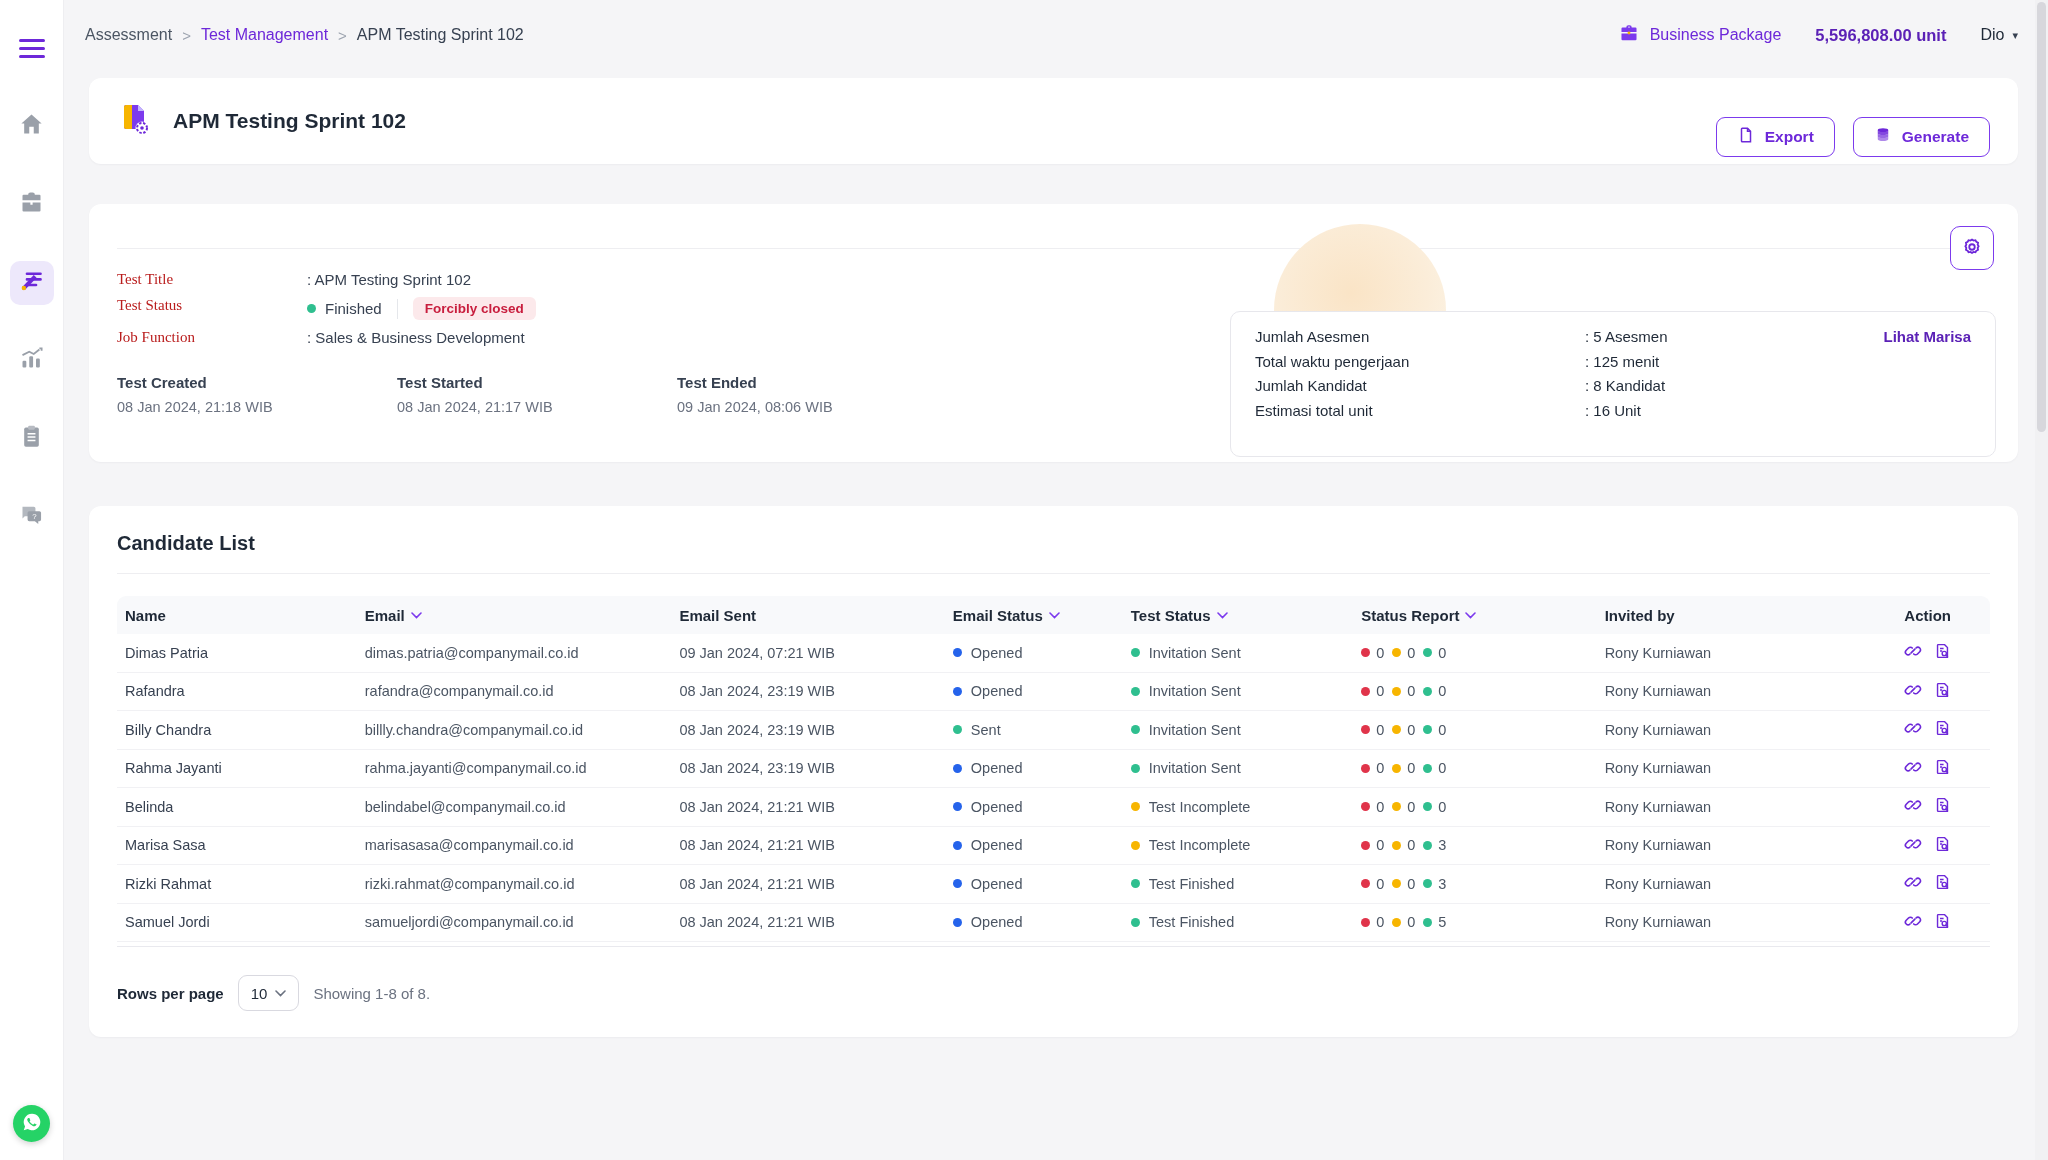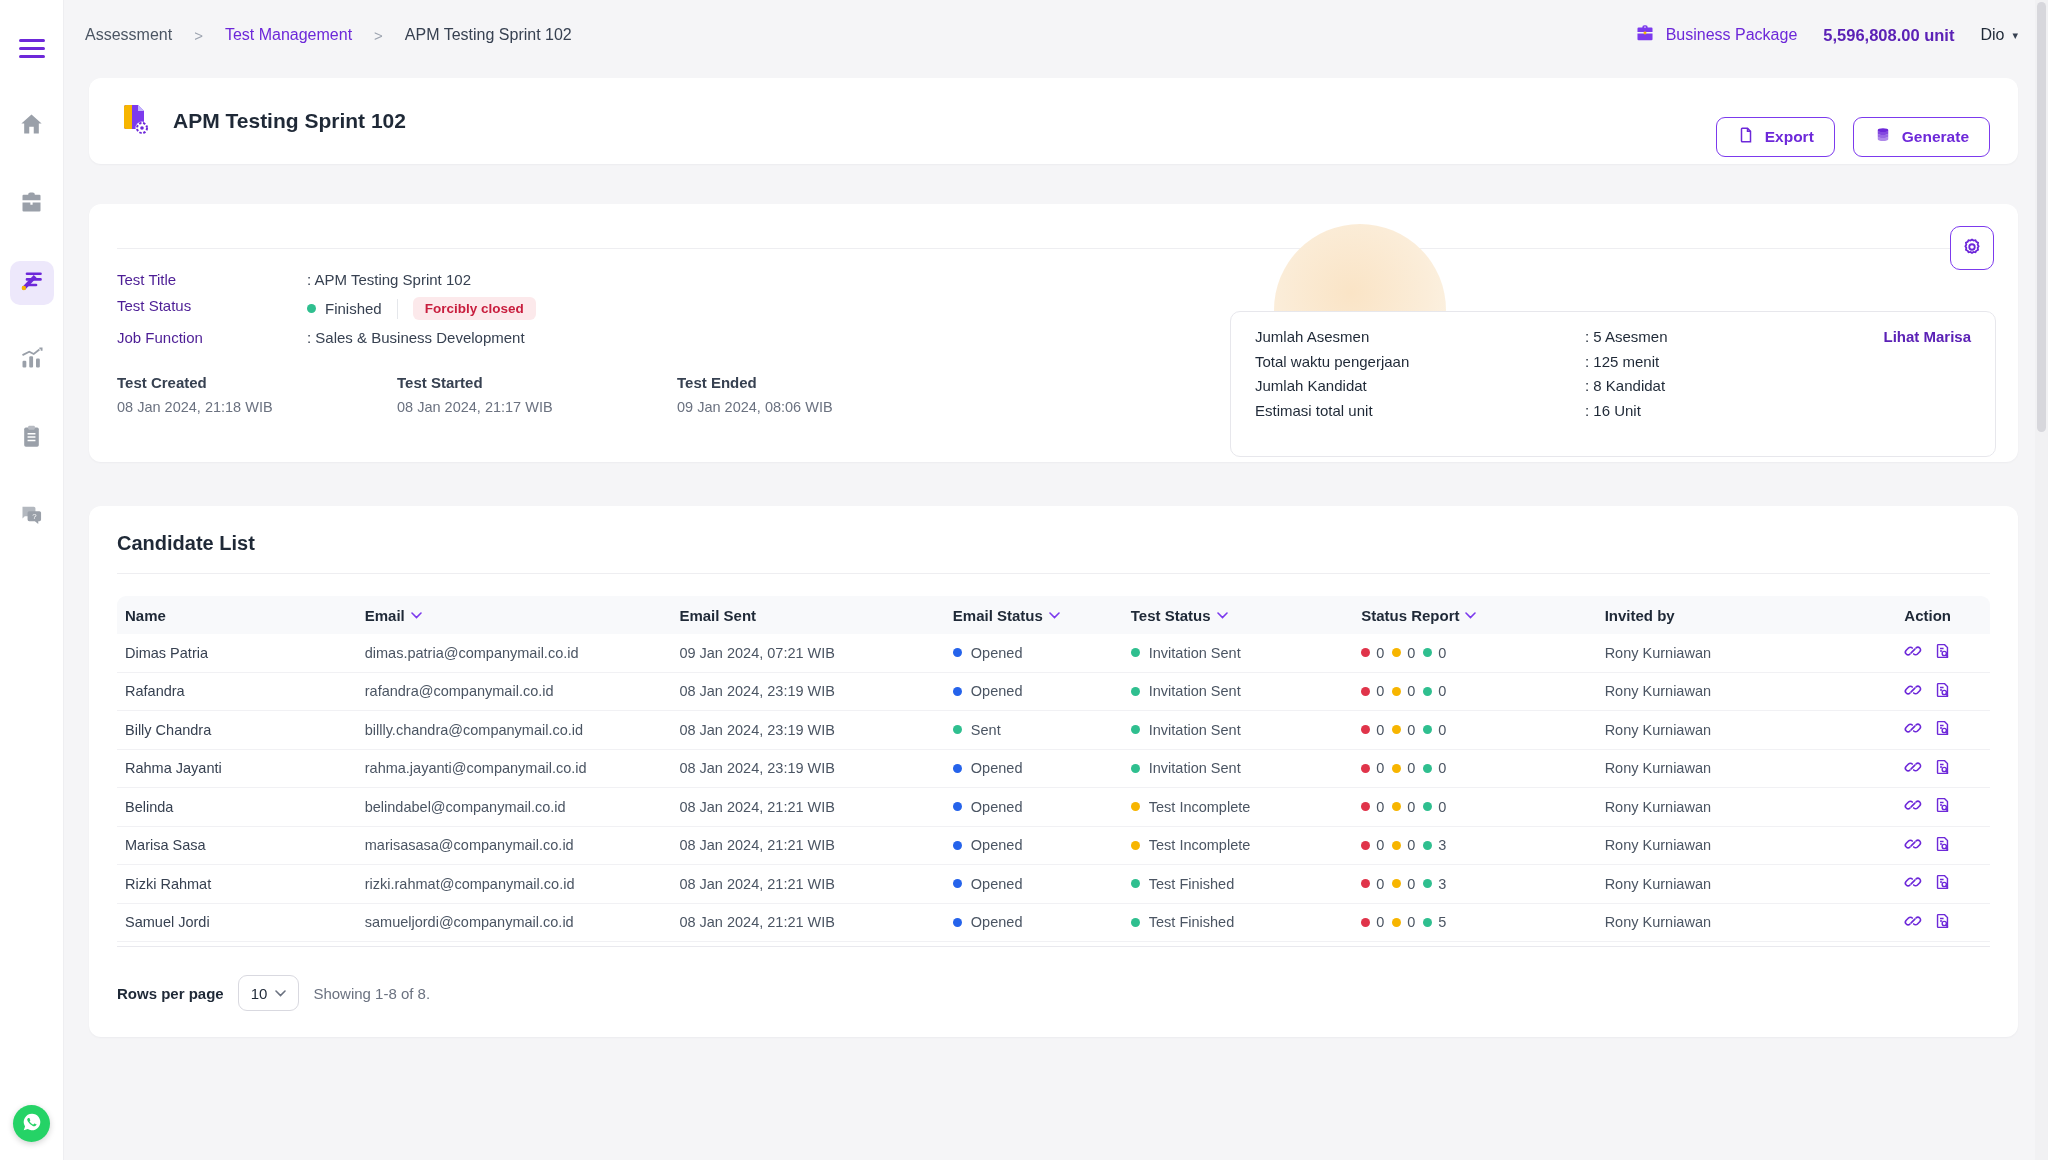--- a/index.html
+++ b/index.html
@@ -12,25 +12,25 @@
   .hamburger div { width:26px; height:3.5px; background:#6D28D9; border-radius:2px; margin:4.5px 0; }
   .nav { margin-top:42px; display:flex; flex-direction:column; align-items:center; gap:34px; }
   .nav-item { width:44px; height:44px; display:flex; align-items:center; justify-content:center; border-radius:10px; cursor:pointer; }
   .nav-item svg { width:27px; height:27px; }
   .nav-item.active { background:#EDE8FB; }
   .whatsapp { position:absolute; bottom:18px; left:13px; width:37px; height:37px; border-radius:50%; background:#25D366; display:flex; align-items:center; justify-content:center; cursor:pointer; box-shadow:0 2px 6px rgba(0,0,0,.18); }
 
   
   .main { flex:1; display:flex; flex-direction:column; position:relative; }
   .topbar { height:70px; display:flex; align-items:center; justify-content:space-between; padding:0 30px 0 22px; }
-  .crumbs { display:flex; align-items:center; gap:22px; font-size:16px; color:#4B5563; }
+  .crumbs { display:flex; align-items:center; gap:10px; font-size:16px; color:#4B5563; }
   .crumb-link { color:#6D28D9; cursor:pointer; }
   .crumb-sep { color:#9CA3AF; font-size:15px; }
   .crumb-current { color:#374151; }
-  .topbar-right { display:flex; align-items:center; gap:26px; }
+  .topbar-right { display:flex; align-items:center; gap:34px; }
   .pkg { display:flex; align-items:center; gap:10px; color:#6D28D9; font-size:16px; cursor:pointer; }
   .balance { color:#5B21B6; font-weight:bold; font-size:16.5px; }
   .user { display:flex; align-items:center; gap:8px; font-size:16px; color:#1F2937; cursor:pointer; }
   .caret { font-size:11px; color:#374151; }
 
   .content { padding:8px 30px 0 26px; }
   .card { background:#fff; border-radius:12px; box-shadow:0 1px 2px rgba(16,24,40,.04); }
 
   
   .header-card { height:86px; display:flex; align-items:center; justify-content:space-between; padding:0 28px; margin-bottom:40px; }
@@ -39,21 +39,21 @@
   .header-actions { display:flex; gap:18px; }
   .btn-outline { display:flex; align-items:center; gap:10px; height:40px; padding:0 20px; border:1.5px solid #7C3AED; border-radius:9px; background:#fff; color:#6D28D9; font-size:15.5px; font-weight:600; font-family:inherit; cursor:pointer;margin-top:32px; }
 
   
   .details-card { position:relative; padding:26px 28px 24px 28px; margin-bottom:44px; height:258px; overflow:hidden; }
   .section-heading { font-size:20px; font-weight:bold; color:#1F2937; }
   .gear-btn { position:absolute; top:22px; right:24px; width:44px; height:44px; border:1.5px solid #7C3AED; border-radius:10px; background:#fff; display:flex; align-items:center; justify-content:center; cursor:pointer; }
   .divider { height:1px; background:#EEEEF1; margin:18px 0 22px 0; }
   .deco-circle { position:absolute; left:1185px; top:20px; width:172px; height:172px; border-radius:50%; background:radial-gradient(circle at 45% 40%, #FAE4C6 0%, #FBEDD9 55%, #FDF7EC 100%); z-index:0; }
   .field-row { display:flex; font-size:15px; margin-bottom:9px; position:relative; z-index:1; }
-  .field-label { width:190px; color:#4c1d95; }
+  .field-label { width:190px; color:#b91c1c;font-family:Liberation Serif, serif; }
   .field-value { color:#374151; display:flex; align-items:center; gap:9px; }
   .dot { width:9px; height:9px; border-radius:50%; display:inline-block; flex:0 0 auto; }
   .vsep { width:1px; height:20px; background:#E5E7EB; margin:0 6px; }
   .badge-danger { background:#FCE9EB; color:#C81E3E; font-size:13.5px; font-weight:bold; padding:4px 12px; border-radius:6px; }
   .timestamps { display:flex; margin-top:28px; position:relative; z-index:1; }
   .ts-col { width:280px; }
   .ts-col:last-child { width:auto; }
   .ts-label { font-size:15px; font-weight:600; color:#374151; margin-bottom:8px; }
   .ts-value { font-size:14.5px; color:#6B7280; }
   .summary-panel { position:absolute; right:22px; top:107px; width:766px; height:146px; background:#fff; border:1px solid #E7E7EC; border-radius:10px; padding:16px 24px; z-index:1; }

